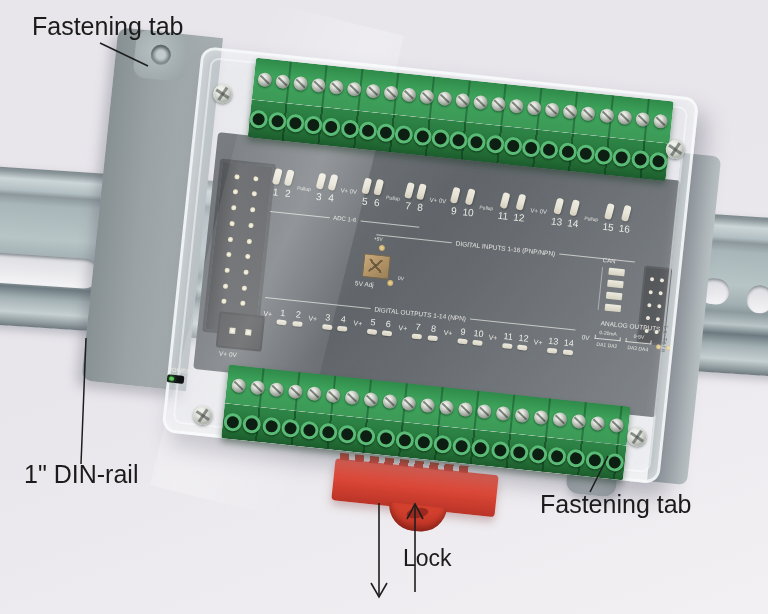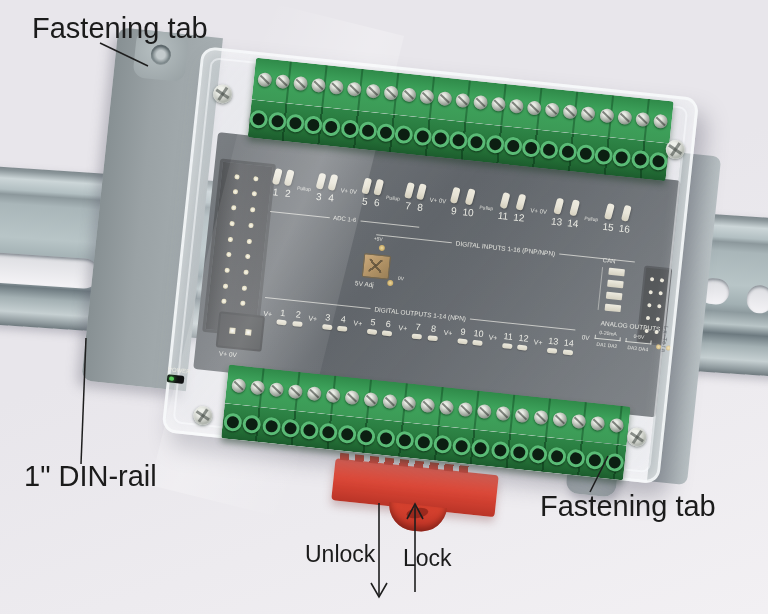--- a/index.html
+++ b/index.html
@@ -152,21 +152,21 @@
     background:linear-gradient(100deg,rgba(255,255,255,0) 0,rgba(255,255,255,.26) 50%,rgba(255,255,255,0) 100%);
     transform:rotate(8deg);}
   .cscrew{position:absolute;z-index:7;width:19px;height:19px;border-radius:50%;
     background:radial-gradient(circle at 40% 35%,#eef0ea 0 22%,var(--screw_silver) 52%,#8d948c 85%,#747b74);
     box-shadow:0 1px 3px rgba(60,70,65,.6), inset 0 0 2px rgba(255,255,255,.8);}
   .cscrew::before,.cscrew::after{content:"";position:absolute;left:2px;right:2px;top:8px;height:2.5px;
     background:rgba(70,76,72,.6);}
   .cscrew::before{transform:rotate(28deg);} .cscrew::after{transform:rotate(-62deg);}
   .s-tl{left:16px;top:36px;} .s-tr{left:472px;top:44px;} .s-bl{left:30px;top:358px;} .s-br{left:464px;top:334px;}
   
-  .ann{position:absolute;z-index:10;color:var(--annotation_text);font-size:29px;white-space:nowrap;}
+  .ann{position:absolute;z-index:10;color:var(--annotation_text);font-size:25px;white-space:nowrap;}
   .ann-sm{font-size:23px;}
   .leaders{position:absolute;inset:0;z-index:9;pointer-events:none;}
 </style>
 </head>
 <body>
 
 <div class="scene">
 
   <div class="rail">
     <div class="rail-slot slot-a"></div>
@@ -525,15 +525,14 @@
     <line x1="590" y1="492" x2="608" y2="456" stroke="#1e1e1e" stroke-width="1.5"></line>
     <line x1="379" y1="503" x2="379" y2="595" stroke="#1e1e1e" stroke-width="1.6"></line>
     <polyline points="371,583 379,597 387,583" fill="none" stroke="#1e1e1e" stroke-width="1.6"></polyline>
     <line x1="415" y1="506" x2="415" y2="592" stroke="#1e1e1e" stroke-width="1.6"></line>
     <polyline points="407,519 415,504 423,519" fill="none" stroke="#1e1e1e" stroke-width="1.6"></polyline>
   </svg>
 
   <div class="ann" style="left:32px;top:12px">Fastening tab</div>
   <div class="ann" style="left:24px;top:460px">1" DIN-rail</div>
   <div class="ann" style="left:540px;top:490px">Fastening tab</div>
-  <div class="ann ann-sm" style="left:305px;top:541px">Unlock</div>
   <div class="ann ann-sm" style="left:403px;top:545px">Lock</div>
 </div>
 
 </body></html>

